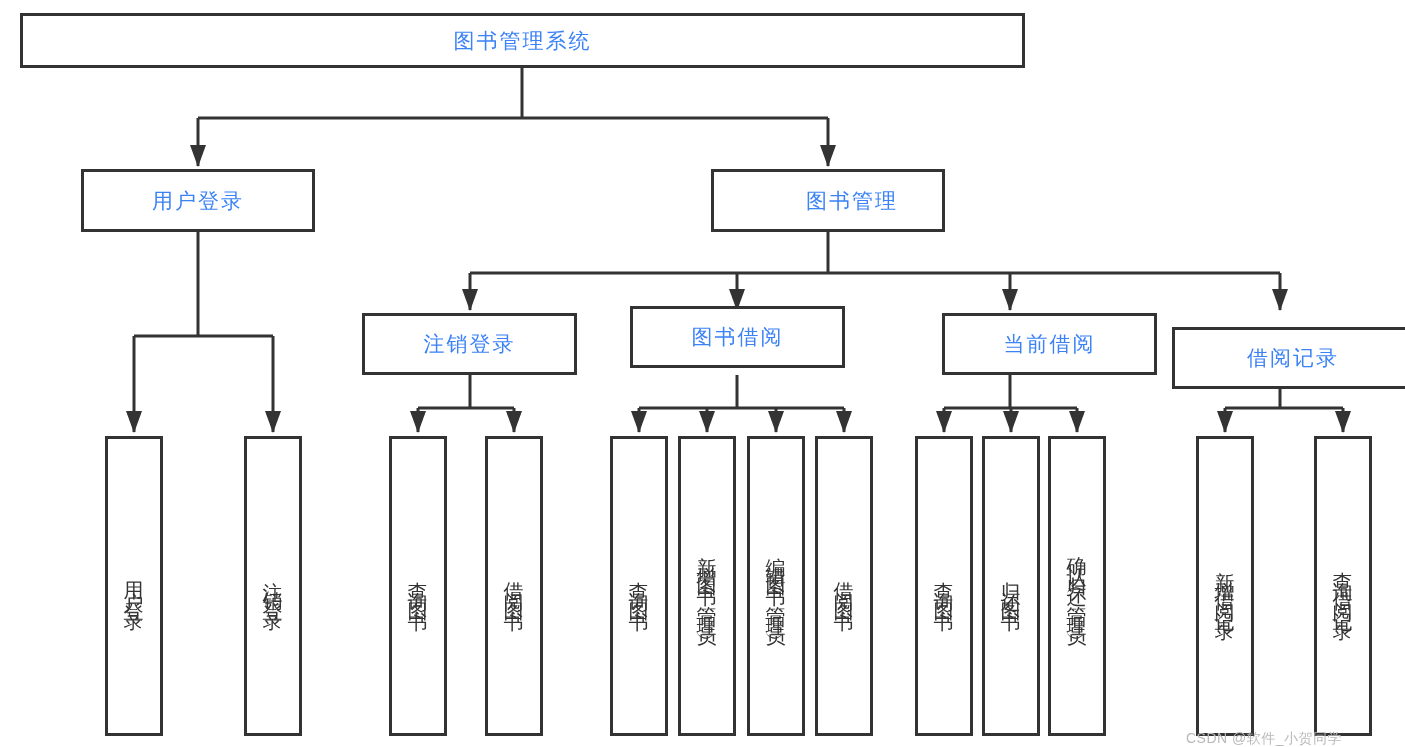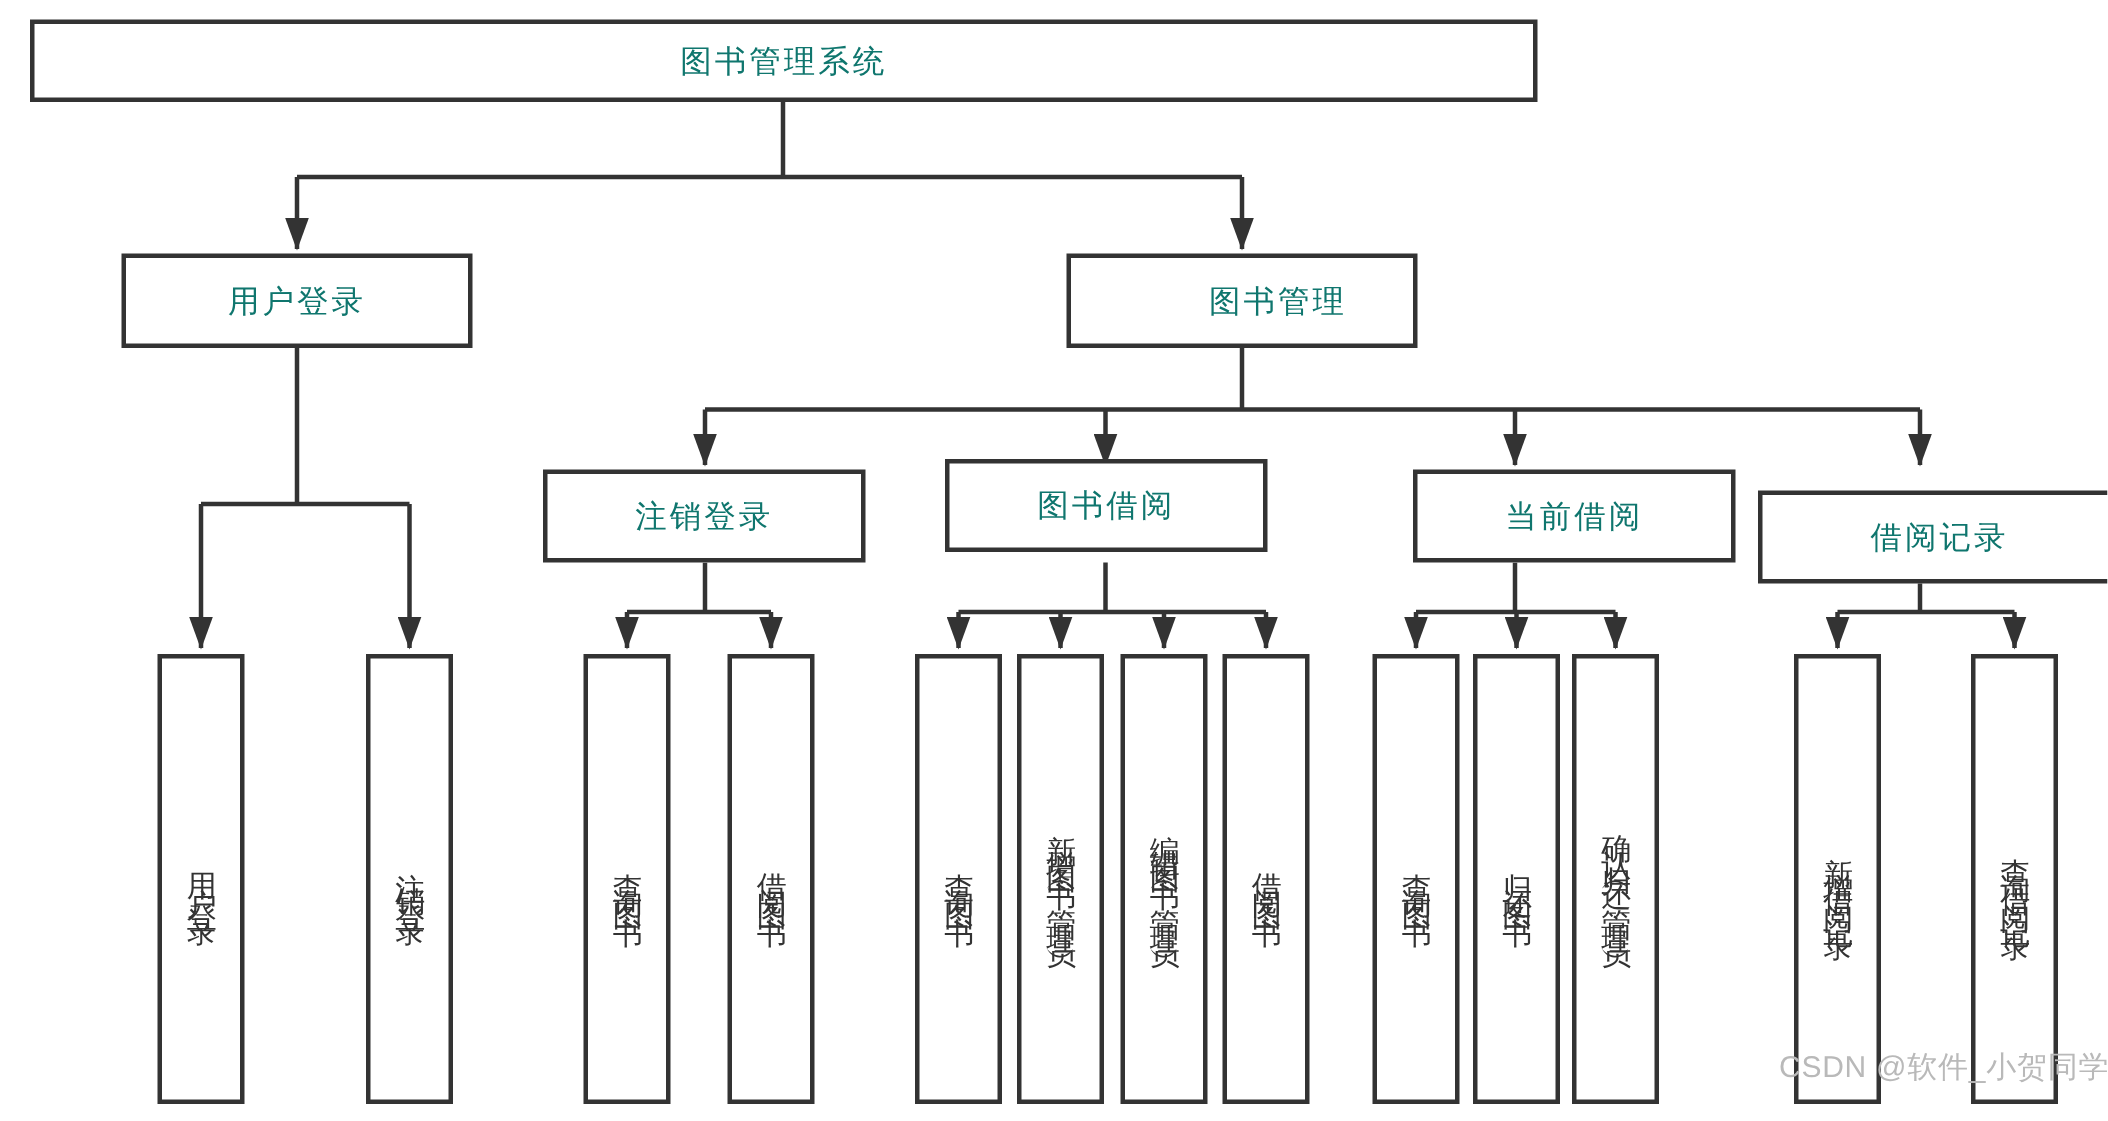--- a/index.html
+++ b/index.html
@@ -4,34 +4,34 @@
 <style>
   html,body{margin:0;padding:0;background:#fff;}
   .canvas{
     position:relative;width:1405px;height:747px;background:#ffffff;
     font-family:"Liberation Sans",sans-serif;overflow:hidden;
   }
   svg.wires{position:absolute;left:0;top:0;z-index:1;}
   .hbox{
     position:absolute;box-sizing:border-box;background:#fff;
     border:3px solid #333333;display:flex;align-items:center;justify-content:center;
-    color:#0f766e;font-size:21px;letter-spacing:2px;z-index:2;white-space:nowrap;
+    color:#3b82f6;font-size:21px;letter-spacing:2px;z-index:2;white-space:nowrap;
   }
   .vbox{
     position:absolute;box-sizing:border-box;background:#fff;
     border:3px solid #333333;display:flex;align-items:center;justify-content:center;
     color:#333333;z-index:2;
   }
   .vtext{
     writing-mode:vertical-rl;text-orientation:mixed;
     font-size:20px;letter-spacing:10px;line-height:1;white-space:nowrap;
   }
   .watermark{
-    position:absolute;left:1186px;top:698px;z-index:3;
-    color:#b9b9b9;font-size:20px;letter-spacing:0.5px;white-space:nowrap;
+    position:absolute;left:1186px;top:730px;z-index:3;
+    color:#b9b9b9;font-size:14px;letter-spacing:0.5px;white-space:nowrap;
   }
 </style>
 </head>
 <body>
 
 <div class="canvas">
 
   <svg class="wires" width="1405" height="747" aria-hidden="true">
     <defs>
       <marker id="arrow" markerUnits="userSpaceOnUse" markerWidth="22" markerHeight="16" viewBox="0 0 22 16" refX="21" refY="8" orient="auto">

